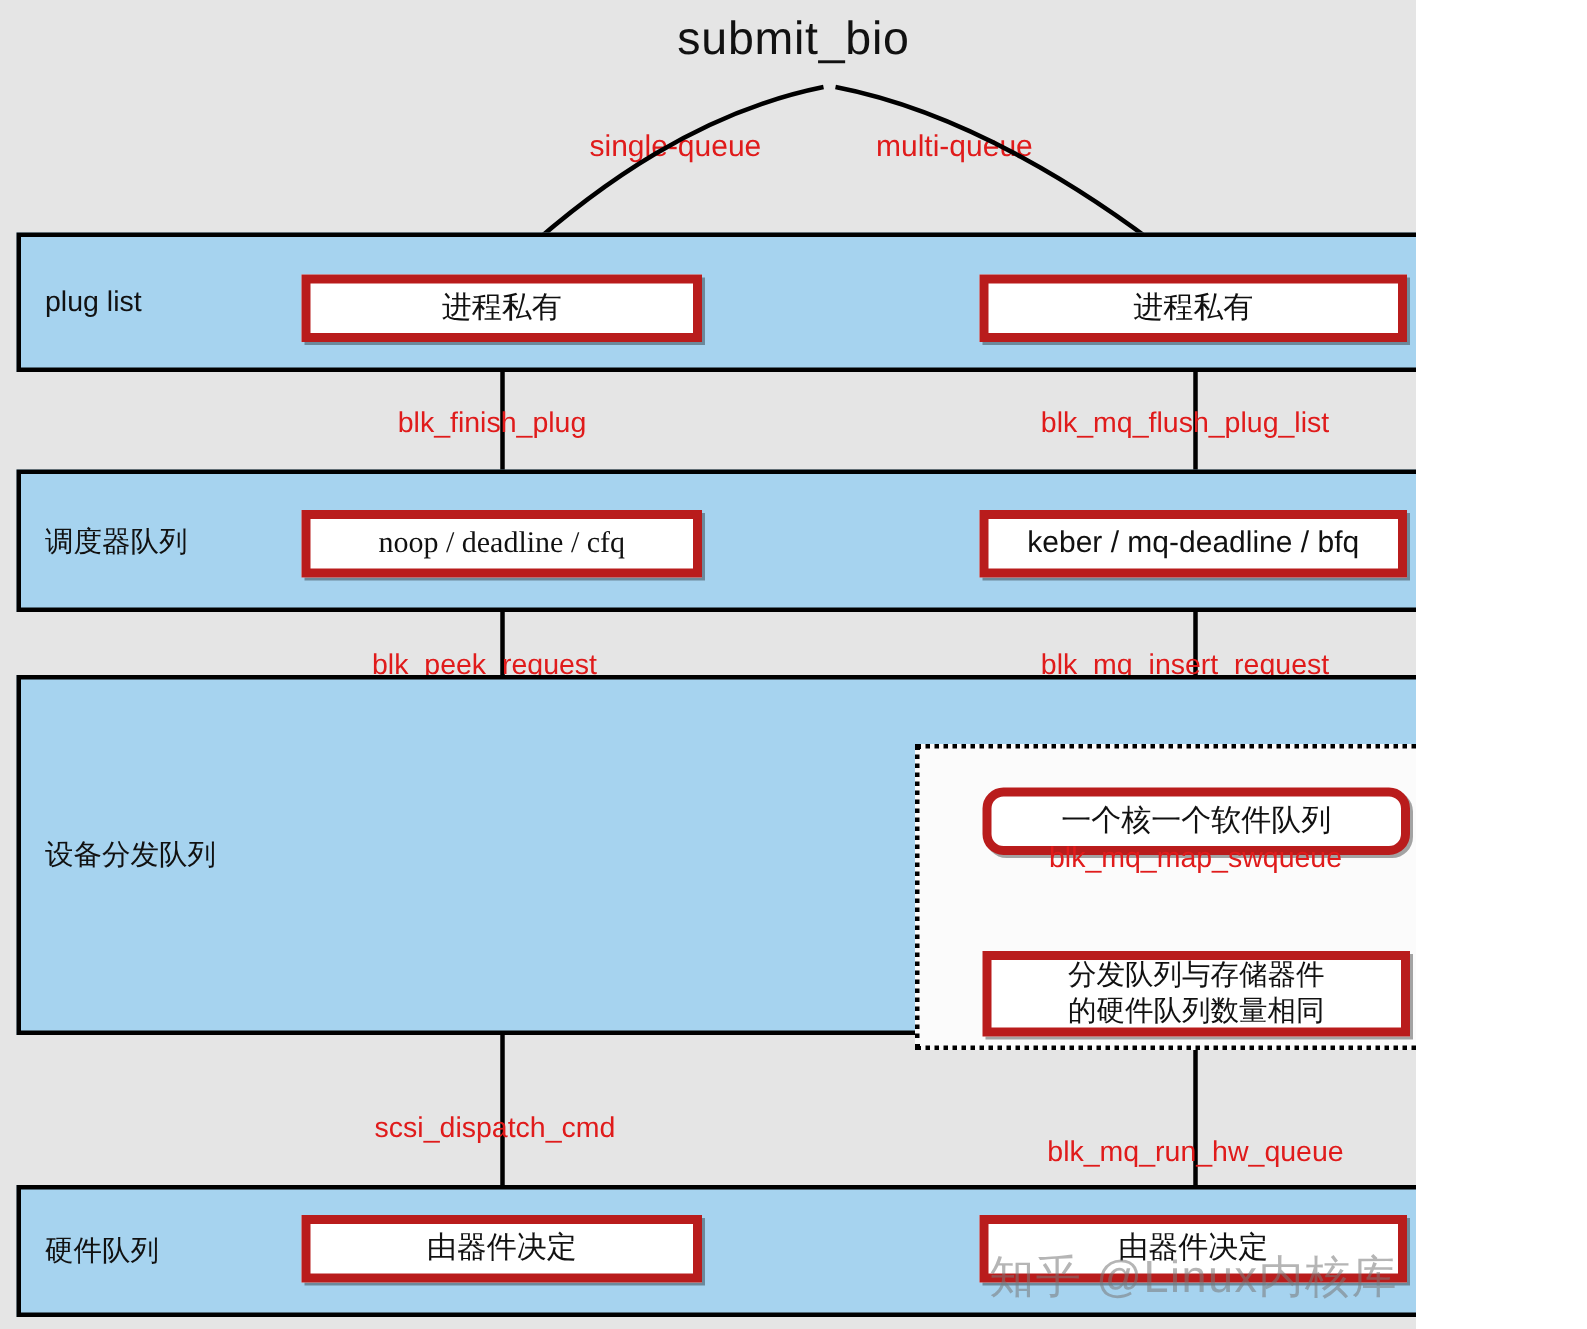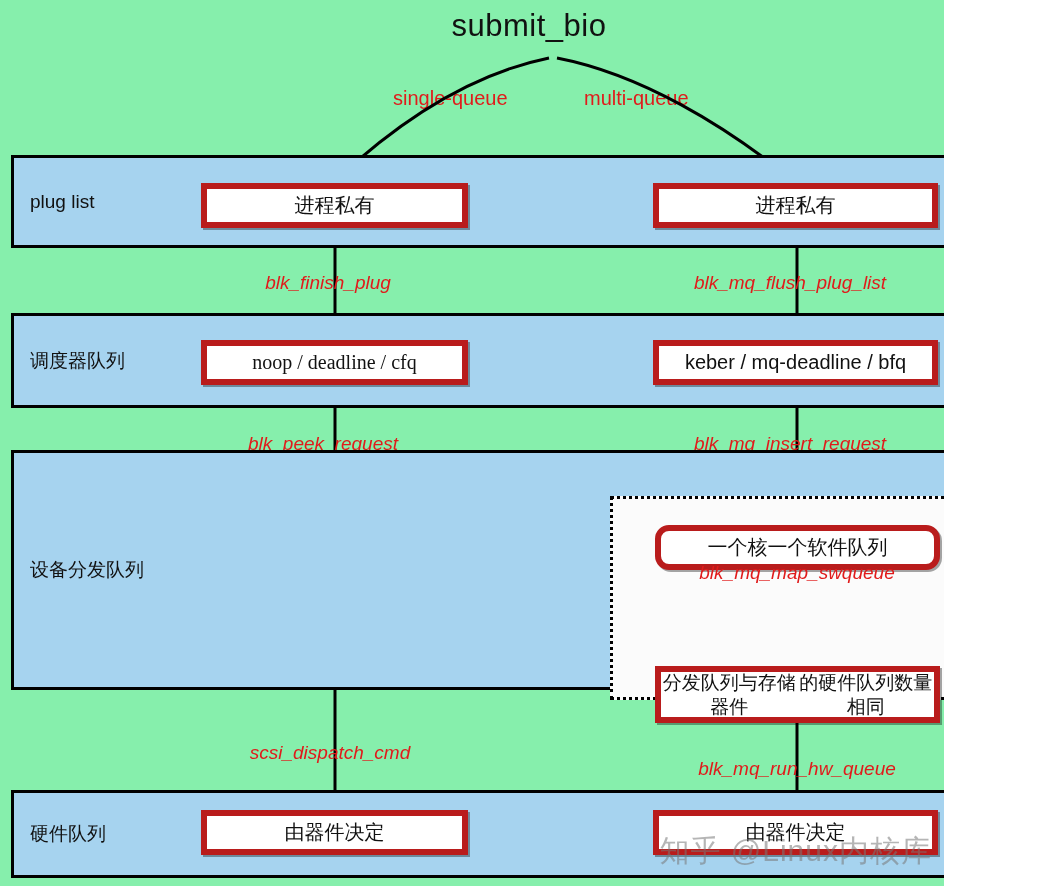--- a/index.html
+++ b/index.html
@@ -4,21 +4,21 @@
 <style>
   html, body {
     margin: 0;
     padding: 0;
     background: #ffffff;
   }
   #canvas {
     position: relative;
     width: 944px;
     height: 886px;
-    background: #86efac;
+    background: #e5e5e5;
     font-family: "Liberation Sans", "DejaVu Sans", sans-serif;
     overflow: hidden;
   }
 
   
   .title {
     position: absolute;
     left: 0;
     top: 8px;
     width: 1058px;
@@ -80,21 +80,20 @@
     box-sizing: border-box;
   }
 
   
   .edge-label {
     position: absolute;
     font-size: 19px;
     color: #e01b1b;
     white-space: nowrap;
     transform: translateX(-50%);
-    font-style: italic;
   }
 
   
   #wires {
     position: absolute;
     left: 0;
     top: 0;
     width: 1058px;
     height: 886px;
     pointer-events: none;
@@ -159,21 +158,21 @@
   <div class="edge-label" style="left:323px; top:433px;">blk_peek_request</div>
   <div class="edge-label" style="left:790px; top:433px;">blk_mq_insert_request</div>
 
   <div class="band" style="top:450px; height:240px;">
     <span class="band-label">设备分发队列</span>
   </div>
 
   <div class="group-box" style="left:610px; top:496px; width:378px; height:204px;"></div>
   <div class="node" style="left:655px; top:525px; width:285px; height:45px;border-radius:14px;">一个核一个软件队列</div>
   <div class="edge-label" style="left:797px; top:562px;">blk_mq_map_swqueue</div>
-  <div class="node two-line" style="left:655px; top:634px; width:285px; height:57px; flex-direction:row;margin-top:32px;">
+  <div class="node two-line" style="left:655px; top:634px; width:285px; height:57px; flex-direction:column;">
     <span>分发队列与存储器件</span>
     <span>的硬件队列数量相同</span>
   </div>
 
   <div class="edge-label" style="left:330px; top:742px;">scsi_dispatch_cmd</div>
   <div class="edge-label" style="left:797px; top:742px;margin-top:16px;">blk_mq_run_hw_queue</div>
 
   <div class="band" style="top:790px; height:88px;">
     <span class="band-label">硬件队列</span>
   </div>

